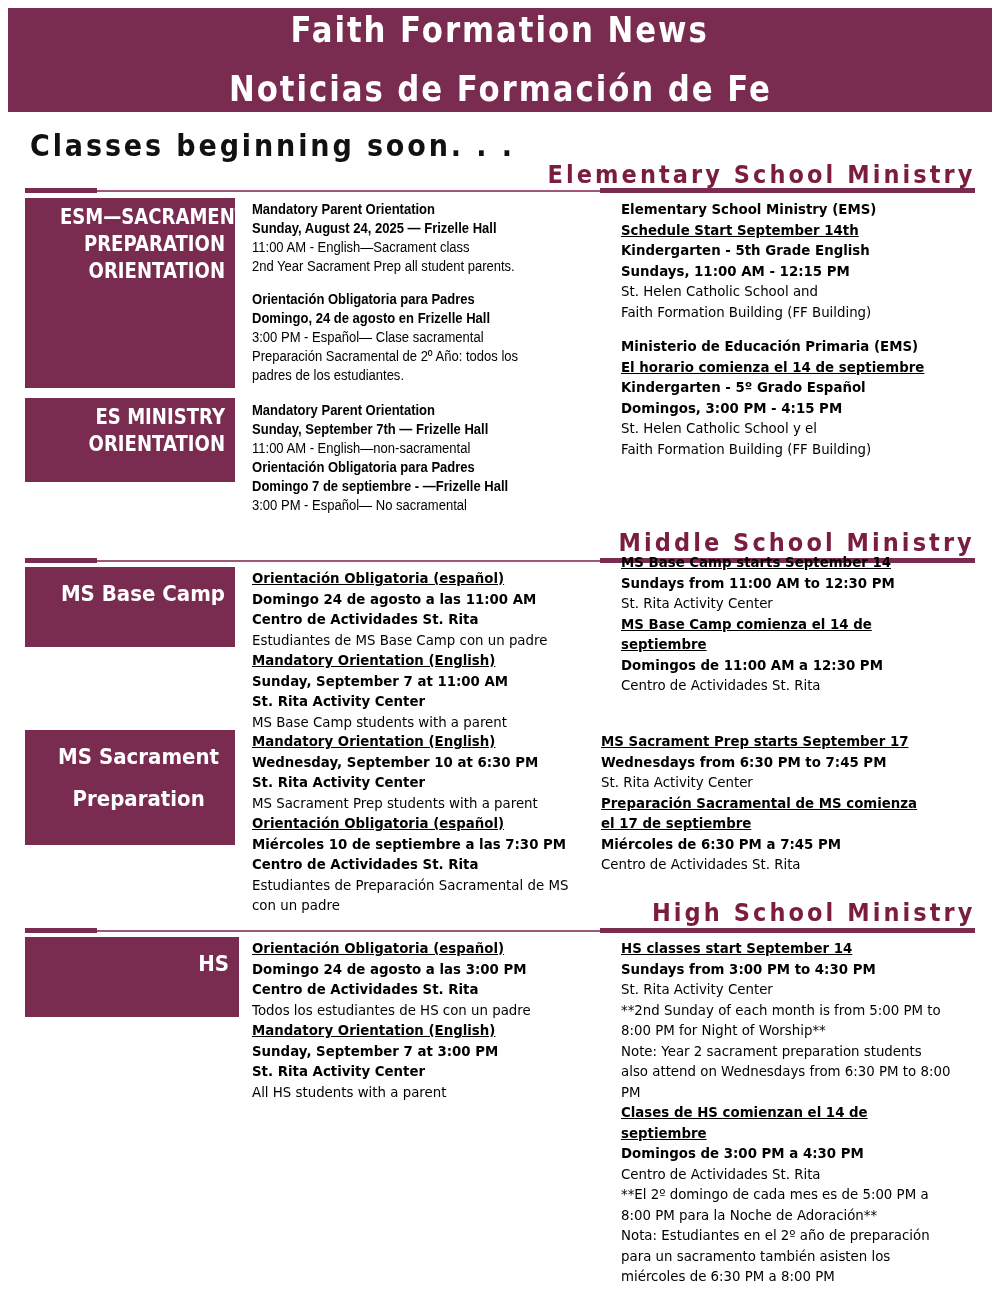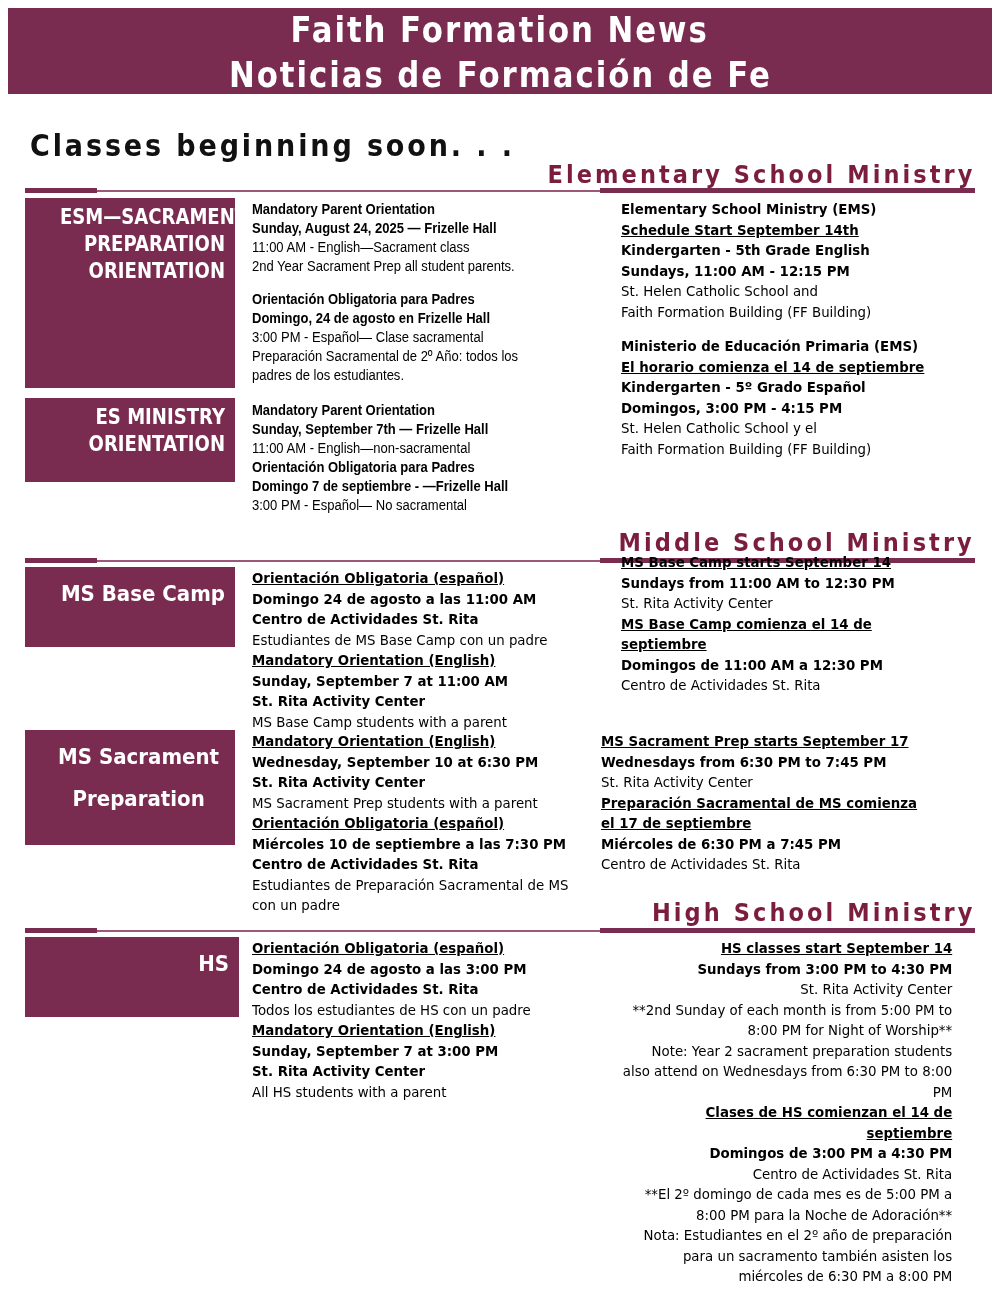--- a/index.html
+++ b/index.html
@@ -15,26 +15,26 @@
     color: #000000;
     overflow: hidden;
   }
 
   
   .banner {
     position: absolute;
     left: 8px;
     top: 8px;
     width: 984px;
-    height: 86px;
+    height: 104px;
     background: #7a2b50;
     display: flex;
     flex-direction: column;
     align-items: center;
-    justify-content: flex-start;
+    justify-content: space-between;
     box-sizing: border-box;
   }
   .banner-line {
     color: #ffffff;
     font-family: "DejaVu Sans", sans-serif;
     font-weight: bold;
     font-size: 35px;
     line-height: 45px;
     letter-spacing: 2.2px;
     transform: scaleX(0.88);
@@ -306,21 +306,21 @@
   <p class="bu">Orientación Obligatoria (español)</p>
   <p class="b">Domingo 24 de agosto a las 3:00 PM</p>
   <p class="b">Centro de Actividades St. Rita</p>
   <p>Todos los estudiantes de HS con un padre</p>
   <p class="bu">Mandatory Orientation (English)</p>
   <p class="b">Sunday, September 7 at 3:00 PM</p>
   <p class="b">St. Rita Activity Center</p>
   <p>All HS students with a parent</p>
 </div>
 
-<div class="col cal" style="left:621px; top:938px; width:360px;text-align:right;">
+<div class="col cal" style="left:621px; top:938px; width:360px;">
   <p class="bu">HS classes start September 14</p>
   <p class="b">Sundays from 3:00 PM to 4:30 PM</p>
   <p>St. Rita Activity Center</p>
   <p>**2nd Sunday of each month is from 5:00 PM to 8:00 PM for Night of Worship**</p>
   <p>Note: Year 2 sacrament preparation students also attend on Wednesdays from 6:30 PM to 8:00 PM</p>
   <p class="bu">Clases de HS comienzan el 14 de septiembre</p>
   <p class="b">Domingos de 3:00 PM a 4:30 PM</p>
   <p>Centro de Actividades St. Rita</p>
   <p>**El 2º domingo de cada mes es de 5:00 PM a 8:00 PM para la Noche de Adoración**</p>
   <p>Nota: Estudiantes en el 2º año de preparación para un sacramento también asisten los miércoles de 6:30 PM a 8:00 PM</p>

